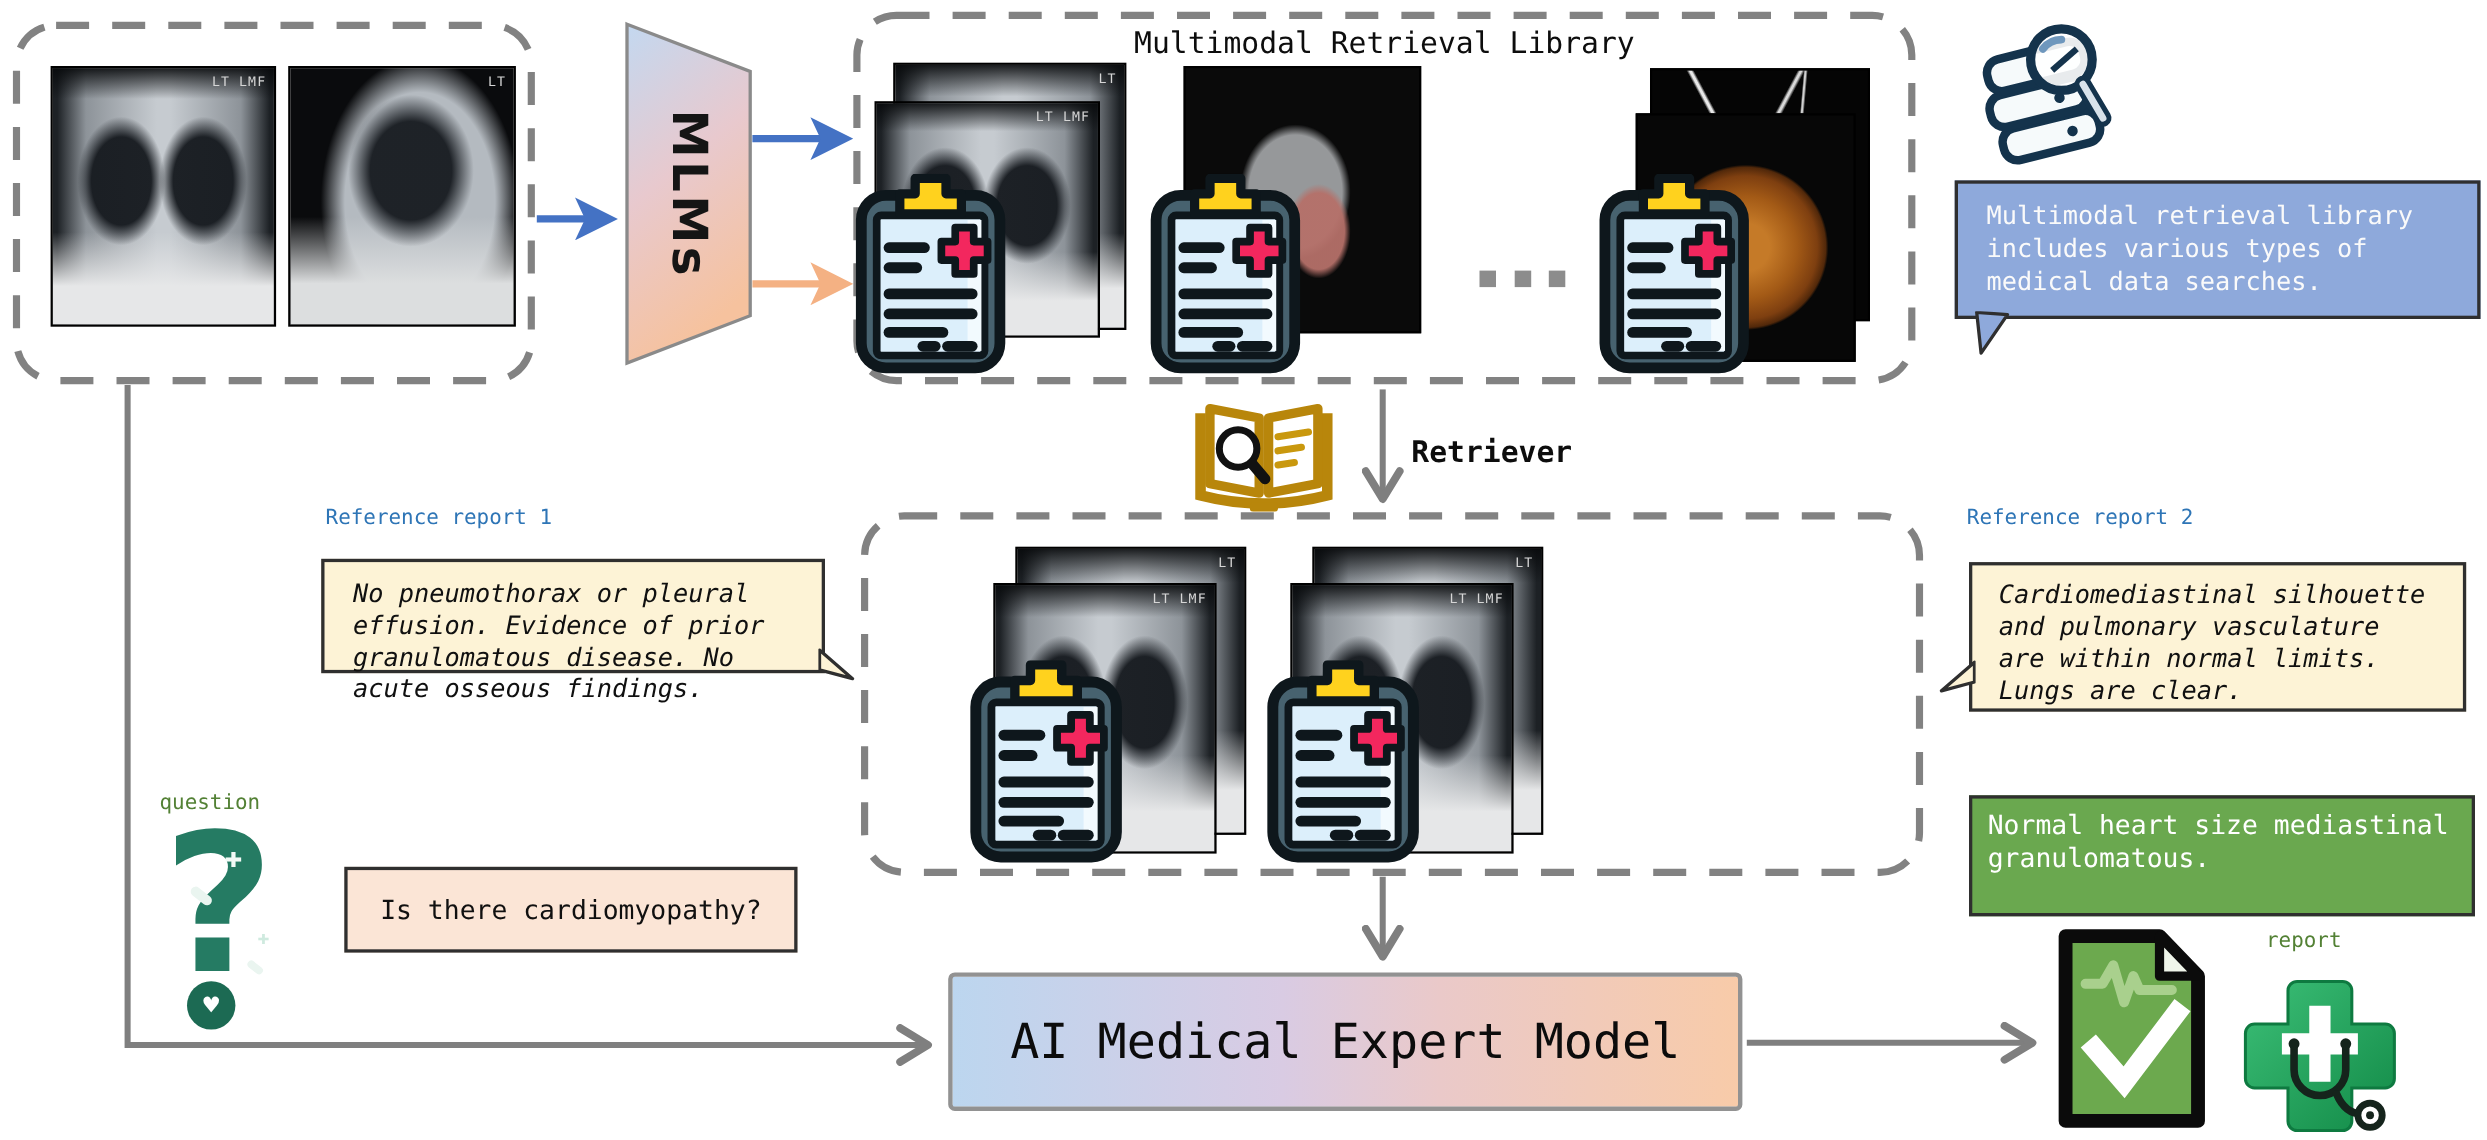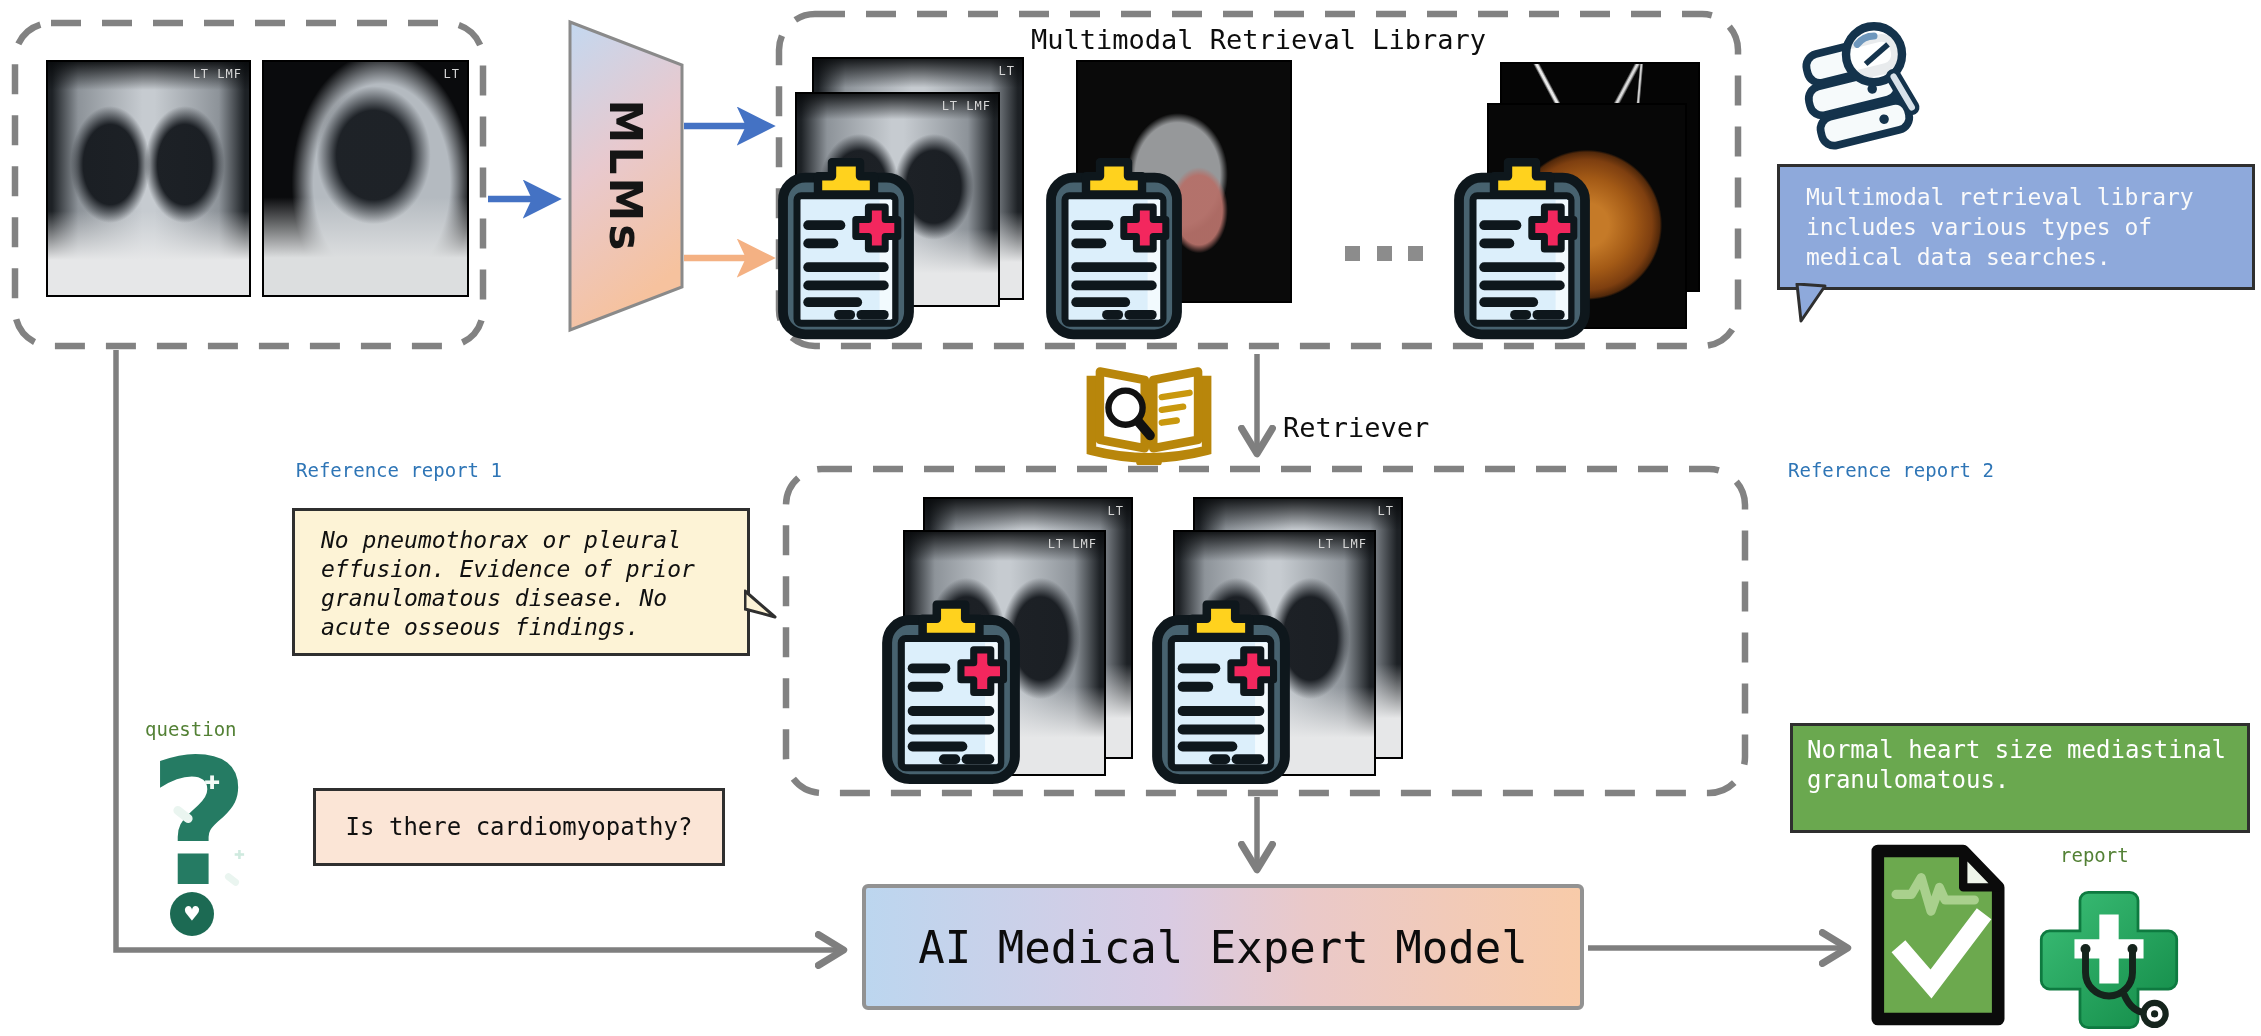--- a/index.html
+++ b/index.html
@@ -41,31 +41,31 @@
       linear-gradient(118deg, transparent 41.8%, #d9d9d9 42.6% 43.1%, transparent 44%),
       linear-gradient(95deg, transparent 63.8%, #cfcfcf 64.4% 64.8%, transparent 65.6%),
       #050505; }
 
   
   .mlms-text-wrap { left: 570px; top: 22px; width: 112px; height: 308px; display: flex; align-items: center; justify-content: center; }
   .mlms-text { transform: rotate(90deg); font-family: "DejaVu Sans", "Liberation Sans", sans-serif; font-weight: 600; font-size: 44px; letter-spacing: 3px; color: #151515; white-space: nowrap; }
 
   
   .lib-title { left: 779px; top: 24px; width: 959px; text-align: center; font-size: 27px; color: #0d0d0d; }
-  .retriever-label { left: 1283px; top: 412px; font-size: 27px; font-weight: normal; color: #0d0d0d; }
+  .retriever-label { left: 1283px; top: 396px; font-size: 27px; font-weight: bold; color: #0d0d0d; }
   .ref-title { font-size: 19px; color: var(--blue-title-text, #2E75B6); }
   .green-label { font-size: 19px; color: var(--green-text, #538135); }
 
   
   .bubble { position: absolute; border: 3px solid var(--bubble-border, #2F2F2F); color: #101010; }
   .bubble .tail { position: absolute; }
   .note-blue { left: 1777px; top: 164px; width: 478px; height: 126px; background: var(--note-blue-bg, #8EA9DB);
                color: #fafafa; font-size: 23px; line-height: 30px; padding: 15px 0 0 26px; }
   .report-bubble { background: var(--report-bubble-bg, #FDF3D6); font-style: italic; font-size: 23px; line-height: 29px; }
-  .rb1 { left: 292px; top: 508px; width: 458px; height: 148px; padding: 15px 0 0 26px; }
+  .rb1 { left: 292px; top: 508px; width: 458px; height: 104px; padding: 15px 0 0 26px; }
   .rb2 { left: 1790px; top: 511px; width: 452px; height: 136px; padding: 13px 0 0 24px; }
   .question-bubble { left: 313px; top: 788px; width: 412px; height: 78px; background: var(--question-bubble-bg, #FBE5D6);
                display: flex; align-items: center; justify-content: center; font-size: 24px; font-style: normal; }
   .answer-box { left: 1790px; top: 723px; width: 460px; height: 110px; background: var(--answer-green-bg, #6AA84F);
                color: #ffffff; font-size: 24px; line-height: 30px; padding: 9px 0 0 14px; }
 
   
   .ai-box { left: 862px; top: 884px; width: 722px; height: 126px; border: 4px solid #929292; border-radius: 6px;
             background: linear-gradient(90deg, #BCD6EF 0%, #D9CBE3 42%, #EAC9C9 62%, #F8CBA9 100%);
             display: flex; align-items: center; justify-content: center; font-size: 44px; color: #0c0c0c; }
@@ -280,20 +280,29 @@
     <span class="xmark">LT</span>
   </div>
   <div class="scan xr-front abs" style="left:1173px; top:530px; width:203px; height:246px;">
     <span class="xmark">LT LMF</span>
   </div>
   <svg class="abs" style="left:1150px; top:600px;" width="142" height="185" viewBox="0 0 100 130">
       <use href="#clipboard"></use>
     </svg>
 
   <div class="abs ref-title" style="left:1788px; top:459px;">Reference report 2</div>
+  <div class="bubble report-bubble rb2">
+    <div>Cardiomediastinal silhouette</div>
+    <div>and pulmonary vasculature</div>
+    <div>are within normal limits.</div>
+    <div>Lungs are clear.</div>
+    <svg class="tail" style="left:-31px; top:84px;" width="34" height="40">
+      <path d="M33 4 L3 30 L33 22 Z" fill="#FDF3D6" stroke="#2F2F2F" stroke-width="3" stroke-linejoin="round"></path>
+    </svg>
+  </div>
 
   <div class="abs green-label" style="left:145px; top:718px;">question</div>
   <div class="abs qmark">
     <span class="q-char">?</span>
     <span class="q-glyph q-g1">✚</span>
     <span class="q-glyph q-g2">✚</span>
     <span class="q-pill q-p1"></span>
     <span class="q-pill q-p2"></span>
     <span class="q-dot">
       <span>♥</span>

